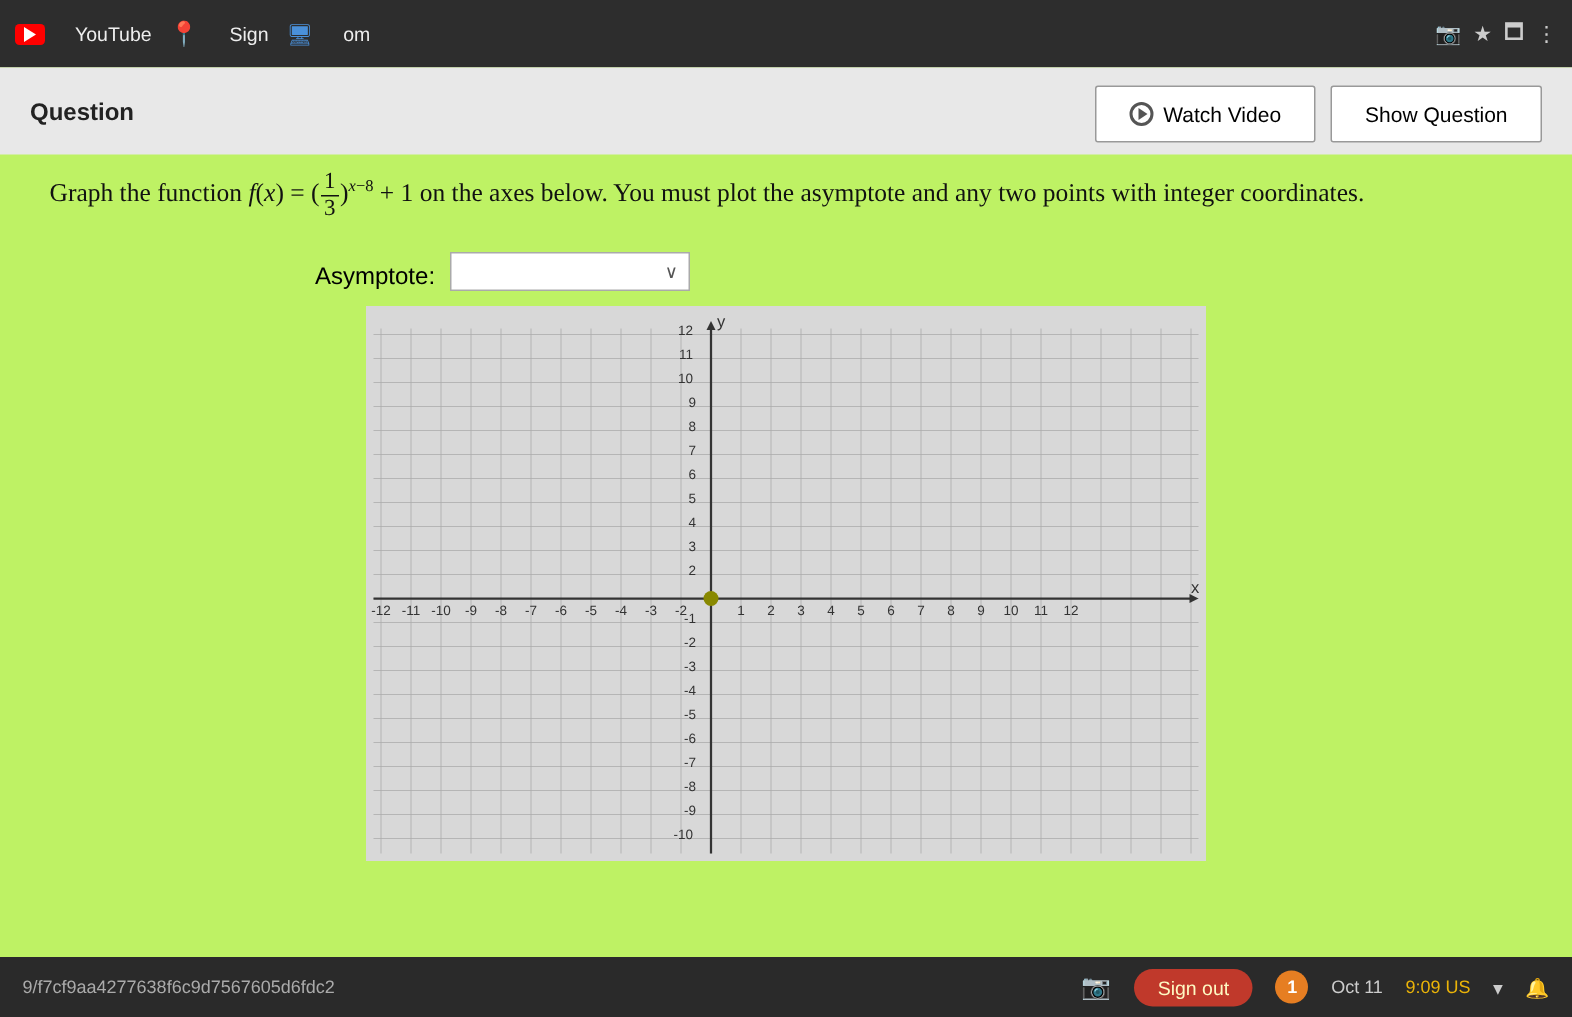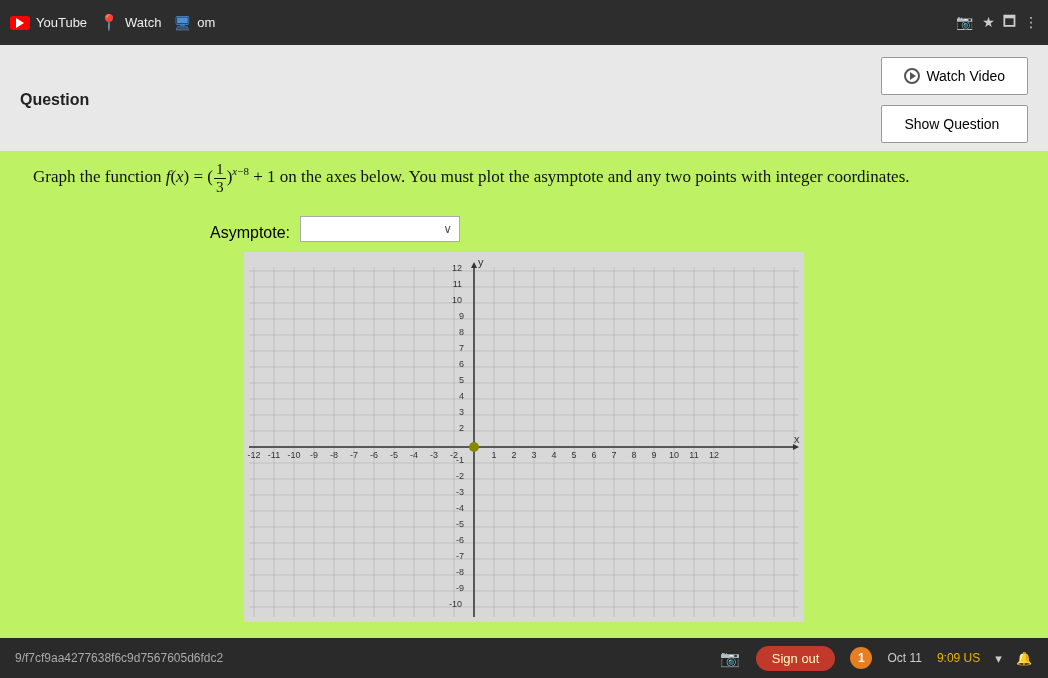--- a/index.html
+++ b/index.html
@@ -18,21 +18,21 @@
       height: 45px;
       background: #2d2d2d;
       display: flex;
       align-items: center;
       padding: 0 10px;
       gap: 12px;
     }
     .browser-tab {
       display: flex;
       align-items: center;
-      gap: 6px;
+      gap: 20px;
       color: #eee;
       font-family: Arial, sans-serif;
       font-size: 13px;
     }
     .yt-icon {
       width: 20px;
       height: 14px;
       background: #ff0000;
       border-radius: 3px;
       display: flex;
@@ -65,21 +65,20 @@
     }
     .question-label {
       font-family: Arial, sans-serif;
       font-size: 16px;
       font-weight: bold;
       color: #222;
     }
     .header-buttons {
       display: flex;
       gap: 10px;
-      flex-direction: column;
     }
     .header-btn {
       padding: 10px 22px;
       border: 1px solid #999;
       background: white;
       font-family: Arial, sans-serif;
       font-size: 14px;
       cursor: pointer;
       border-radius: 2px;
       display: flex;
@@ -229,21 +228,21 @@
 </head>
 <body>
 
 <div class="browser-bar">
   <div class="browser-tab">
     <div class="yt-icon"></div>
     <span>YouTube</span>
   </div>
   <div class="browser-tab">
     <span style="color:#4CAF50; font-size:16px;">📍</span>
-    <span>Watch</span>
+    <span>Sign</span>
   </div>
   <div class="browser-tab">
     <span style="color:#4a90d9; font-size:14px;">🖥</span>
     <span>om</span>
   </div>
 
   <div style="margin-left:auto; display:flex; gap:8px; align-items:center;">
     <span style="color:#ccc; font-size:14px;">📷</span>
     <span style="color:#ccc; font-size:14px;">★</span>
     <span style="color:#ccc; font-size:14px;">🗖</span>

